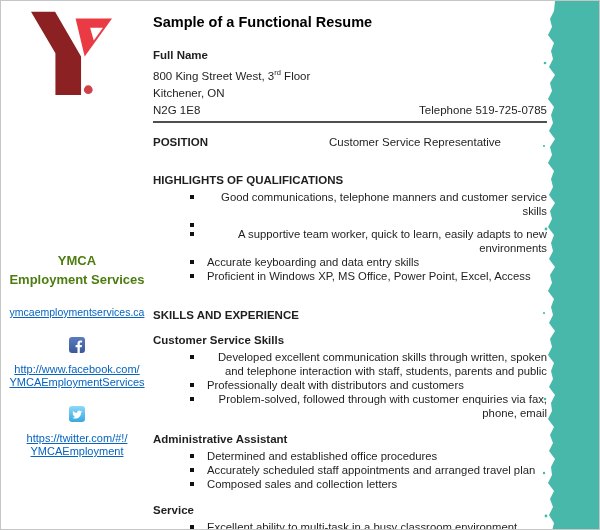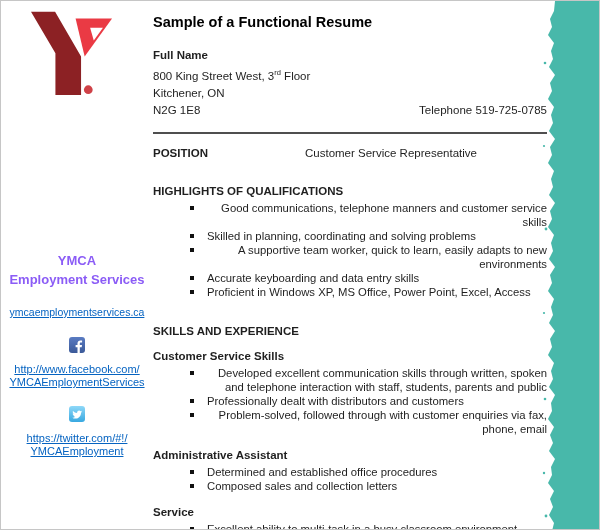--- a/index.html
+++ b/index.html
@@ -6,35 +6,35 @@
   .page{
     position:relative;width:600px;height:530px;box-sizing:border-box;
     background:#ffffff;border:1px solid #c6c6c6;overflow:hidden;
     font-family:"Liberation Sans","DejaVu Sans",sans-serif;color:#1f1f1f;
   }
   
   .logo{position:absolute;left:30px;top:10px;width:92px;height:90px;}
   .sidebar-block{
     position:absolute;left:0;top:250px;width:152px;text-align:center;
   }
-  .org-name{font-weight:bold;font-size:13px;line-height:19px;color:#8b5cf6;}
+  .org-name{font-weight:bold;font-size:13px;line-height:19px;color:#4d7c0f;}
   .site-link{display:inline-block;margin-top:17px;font-size:10.5px;color:#0563c1;text-decoration:underline;}
   .social{margin-top:15px;}
   .social-icon{display:inline-block;vertical-align:middle;}
   .social-url{font-size:11px;line-height:13px;color:#0563c1;margin-top:10px;}
   .social-url a{color:#0563c1;text-decoration:underline;}
   
   .content{position:absolute;left:152px;top:0;width:394px;}
   .doc-title{margin-top:13px;font-size:14.5px;font-weight:bold;color:#000;}
   .header-block{margin-top:17px;font-size:11.5px;line-height:17px;}
   .full-name{font-weight:bold;}
   sup{font-size:7.5px;}
-  .tel-row{display:flex;justify-content:space-between;border-bottom:2px solid #4f4f4f;padding-bottom:13px;gap:20px;}
+  .tel-row{display:flex;justify-content:space-between;border-bottom:2px solid #4f4f4f;padding-bottom:2px;gap:20px;}
   .position-row{display:flex;margin-top:13px;font-size:11.5px;}
-  .position-label{font-weight:bold;width:152px;flex:none;}
+  .position-label{font-weight:bold;width:176px;flex:none;}
   .sec-heading{margin-top:26px;font-size:11.5px;font-weight:bold;}
   ul.bullets{list-style:none;margin:4px 0 0 0;padding:0;font-size:11.3px;line-height:14px;text-align:right;}
   ul.bullets li{display:flex;padding-left:37px;}
   .sq{flex:none;width:4px;height:4px;background:#111;margin:5px 13px 0 0;}
   .group{margin-top:13px;}
   .group-title{font-size:11.5px;font-weight:bold;}
   
   .teal-strip{position:absolute;right:0;top:0;width:58px;height:530px;}
 </style>
 </head>
@@ -111,21 +111,20 @@
     </div>
 
     <div class="sec-heading">HIGHLIGHTS OF QUALIFICATIONS</div>
     <ul class="bullets">
       <li>
           <span class="sq"></span>
           <span>Good communications, telephone manners and customer service skills</span>
         </li>
       <li>
           <span class="sq"></span>
-          <span>Skilled in planning, coordinating and solving problems</span>
         </li>
       <li>
           <span class="sq"></span>
           <span>A supportive team worker, quick to learn, easily adapts to new environments</span>
         </li>
       <li>
           <span class="sq"></span>
           <span>Accurate keyboarding and data entry skills</span>
         </li>
       <li>
@@ -153,20 +152,24 @@
           </li>
       </ul>
     </div>
 
     <div class="group">
       <div class="group-title">Administrative Assistant</div>
       <ul class="bullets">
         <li>
             <span class="sq"></span>
             <span>Determined and established office procedures</span>
+          </li>
+        <li>
+            <span class="sq"></span>
+            <span>Accurately scheduled staff appointments and arranged travel plan</span>
           </li>
         <li>
             <span class="sq"></span>
             <span>Composed sales and collection letters</span>
           </li>
       </ul>
     </div>
 
     <div class="group">
       <div class="group-title">Service</div>

